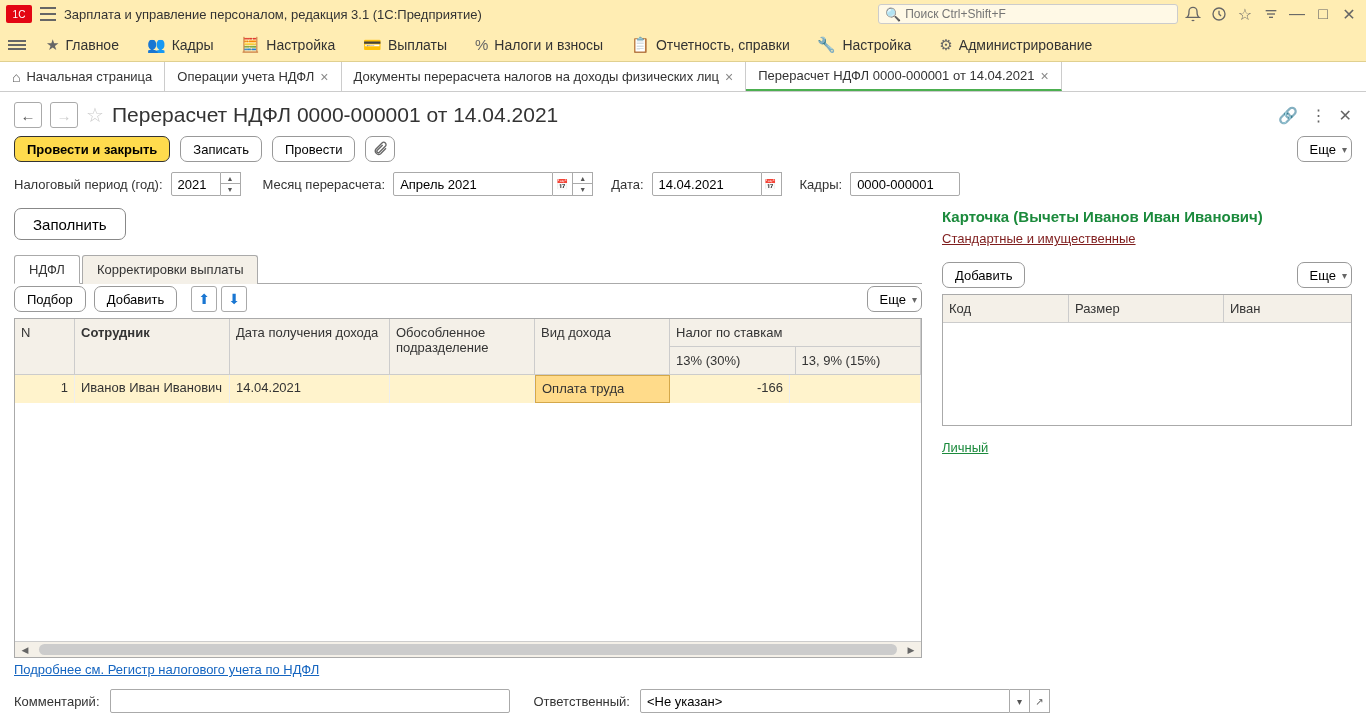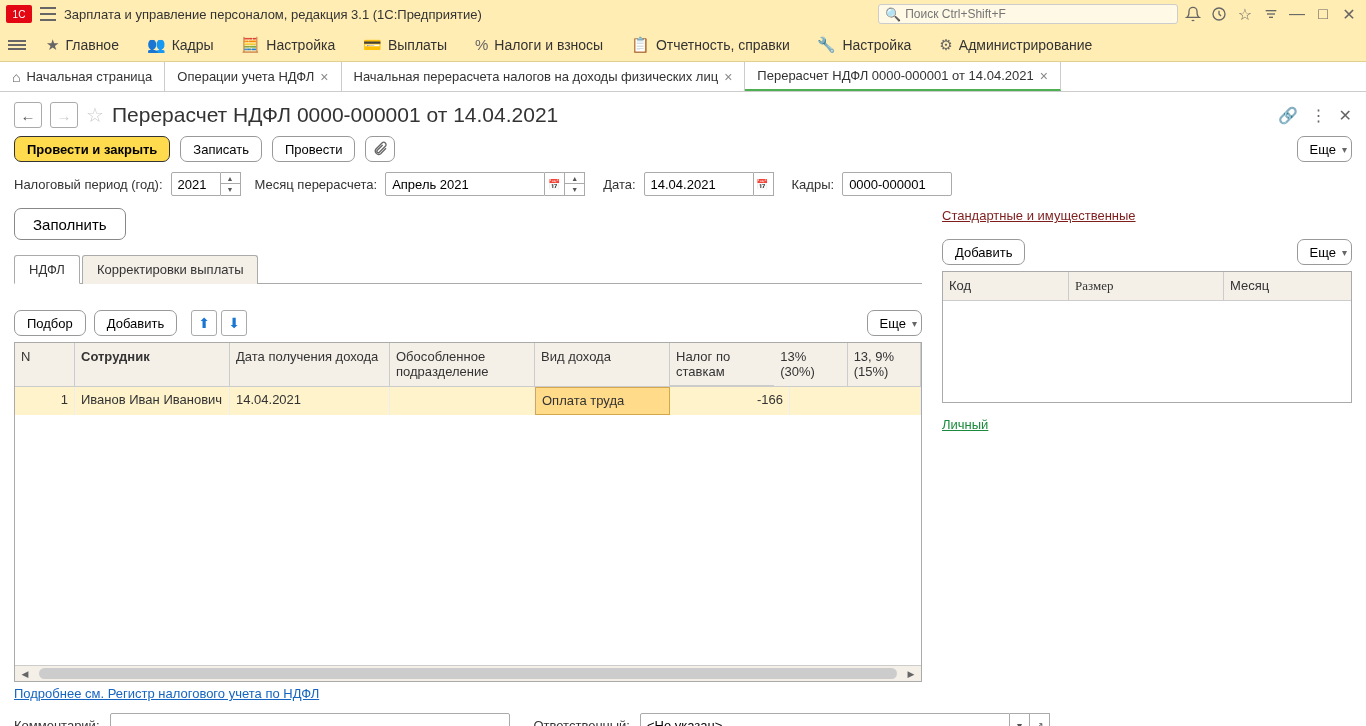--- a/index.html
+++ b/index.html
@@ -62,41 +62,41 @@
 
 .main-layout { display: flex; padding: 0 14px; gap: 20px; }
 .left-pane { flex: 0 0 908px; }
 .right-pane { flex: 1; }
 
 
 .fill-btn-row { margin-bottom: 14px; }
 .btn.fill { height: 32px; font-size: 15px; padding: 0 18px; border-color: #888; }
 
 
-.subtabs { display: flex; border-bottom: 1px solid #aaa; margin-bottom: 26px; }
+.subtabs { display: flex; border-bottom: 1px solid #aaa; margin-bottom: 2px; }
 .subtab { padding: 6px 14px; border: 1px solid #aaa; border-bottom: none; margin-right: 2px; cursor: pointer; font-size: 13px; border-radius: 3px 3px 0 0; background: #f4f0e8; position: relative; top: 1px; }
 .subtab.active { background: #fff; border-bottom: 1px solid #fff; }
 
 
 .tbl-toolbar { display: flex; align-items: center; gap: 8px; margin-bottom: 6px; }
 .arrow-btn { width: 26px; height: 26px; border: 1px solid #aaa; border-radius: 3px; background: #fff; display: flex; align-items: center; justify-content: center; cursor: pointer; font-size: 14px; }
 .arrow-btn.up { color: #1976D2; }
 .arrow-btn.down { color: #1976D2; }
 .tbl-toolbar .right { margin-left: auto; }
 
 
 .data-table { border: 1px solid #aaa; height: 340px; display: flex; flex-direction: column; }
 .tbl-head { display: flex; background: #f4f0e8; border-bottom: 1px solid #ccc; }
 .th { border-right: 1px solid #ccc; padding: 6px 6px; font-size: 13px; color: #333; }
 .th.n { width: 60px; }
 .th.emp { width: 155px; font-weight: bold; }
 .th.date { width: 160px; }
 .th.dept { width: 145px; }
 .th.type { width: 135px; }
-.th.tax { flex: 1; padding: 0; display: flex; }
+.th.tax { flex: 1; padding: 0; display: flex; flex-direction: column; }
 .th.tax .tax-top { padding: 6px; border-bottom: 1px solid #ccc; }
 .th.tax .tax-sub { display: flex; }
 .th.tax .tax-sub div { flex: 1; padding: 6px; border-right: 1px solid #ccc; }
 .th.tax .tax-sub div:last-child { border-right: none; }
 .tbl-body { flex: 1; overflow: auto; }
 .tr { display: flex; height: 28px; align-items: stretch; }
 .tr.selected { background: #FFF3CC; }
 .td { border-right: 1px solid #eee; padding: 5px 6px; font-size: 13px; }
 .td.n { width: 60px; text-align: right; }
 .td.emp { width: 155px; }
@@ -113,21 +113,21 @@
 
 
 .card-title { color: #1B8A3C; font-size: 15px; font-weight: bold; margin-bottom: 6px; }
 .card-link { color: #7f1d1d; font-size: 13px; text-decoration: underline; cursor: pointer; display: inline-block; margin-bottom: 16px; }
 .card-toolbar { display: flex; gap: 8px; margin-bottom: 6px; }
 .card-toolbar .right { margin-left: auto; }
 .card-table { border: 1px solid #aaa; height: 132px; }
 .card-head { display: flex; background: #f4f0e8; border-bottom: 1px solid #ccc; }
 .cth { padding: 6px; border-right: 1px solid #ccc; font-size: 13px; }
 .cth.c1 { width: 126px; }
-.cth.c2 { width: 155px; font-family: Liberation Serif, serif; }
+.cth.c2 { width: 155px; }
 .cth.c3 { flex: 1; border-right: none; }
 .card-link2 { color: #1B8A3C; font-size: 13px; text-decoration: underline; cursor: pointer; display: inline-block; margin-top: 14px; }
 
 
 .bottom-link { color: #1565C0; text-decoration: underline; cursor: pointer; padding: 4px 14px; font-size: 13px; display: inline-block; }
 .bottom-row { display: flex; align-items: center; padding: 8px 14px; gap: 10px; }
 .bottom-row .fld-input.comment { width: 400px; }
 .bottom-row .fld-input.resp { width: 370px; }
 
 svg { display: block; }
@@ -224,21 +224,21 @@
 <div class="tabs-row" id="tabs-row">
     <div class="tab">
       <span class="home-ico">⌂</span>
       <span>Начальная страница</span>
     </div>
     <div class="tab">
       <span>Операции учета НДФЛ</span>
       <span class="close-x">×</span>
     </div>
     <div class="tab">
-      <span>Начальная перерасчета налогов на доходы физических лиц</span>
+      <span>Документы перерасчета налогов на доходы физических лиц</span>
       <span class="close-x">×</span>
     </div>
     <div class="tab active">
       <span>Перерасчет НДФЛ 0000-000001 от 14.04.2021</span>
       <span class="close-x">×</span>
     </div>
   </div>
 
 
 <div class="doc-header">
@@ -271,21 +271,21 @@
 
 <div class="form-row">
   <span class="fld-label">Налоговый период (год):</span>
   <div class="fld-group">
     <input class="fld-input" style="width: 50px;" value="2021">
     <div class="spin">
         <span>▲</span>
         <span>▼</span>
       </div>
   </div>
-  <span class="fld-label" style="margin-left:6px">Месяц перерасчета:</span>
+  <span class="fld-label" style="margin-left:14px">Месяц перерасчета:</span>
   <div class="fld-group">
     <input class="fld-input" style="width: 160px;" value="Апрель 2021">
     <div class="cal">📅</div>
     <div class="spin">
         <span>▲</span>
         <span>▼</span>
       </div>
   </div>
   <span class="fld-label" style="margin-left:10px">Дата:</span>
   <div class="fld-group">
@@ -345,32 +345,33 @@
         </div>
       <div class="tbl-scroll">
         <div class="sa l">◀</div>
         <div class="thumb"></div>
         <div class="sa r">▶</div>
       </div>
     </div>
   </div>
 
   <div class="right-pane">
+    <div class="card-title">Карточка (Вычеты Иванов Иван Иванович)</div>
     <a class="card-link">Стандартные и имущественные</a>
     <div class="card-toolbar">
       <button class="btn">Добавить</button>
       <div class="right">
           <button class="btn more">Еще</button>
         </div>
     </div>
     <div class="card-table">
       <div class="card-head">
         <div class="cth c1">Код</div>
         <div class="cth c2">Размер</div>
-        <div class="cth c3">Месяц</div>
+        <div class="cth c3">Иван</div>
       </div>
     </div>
     <a class="card-link2">Личный</a>
   </div>
 </div>
 
 <a class="bottom-link">Подробнее см. Регистр налогового учета по НДФЛ</a>
 <div class="bottom-row">
   <span class="fld-label">Комментарий:</span>
   <input class="fld-input comment" style="">

